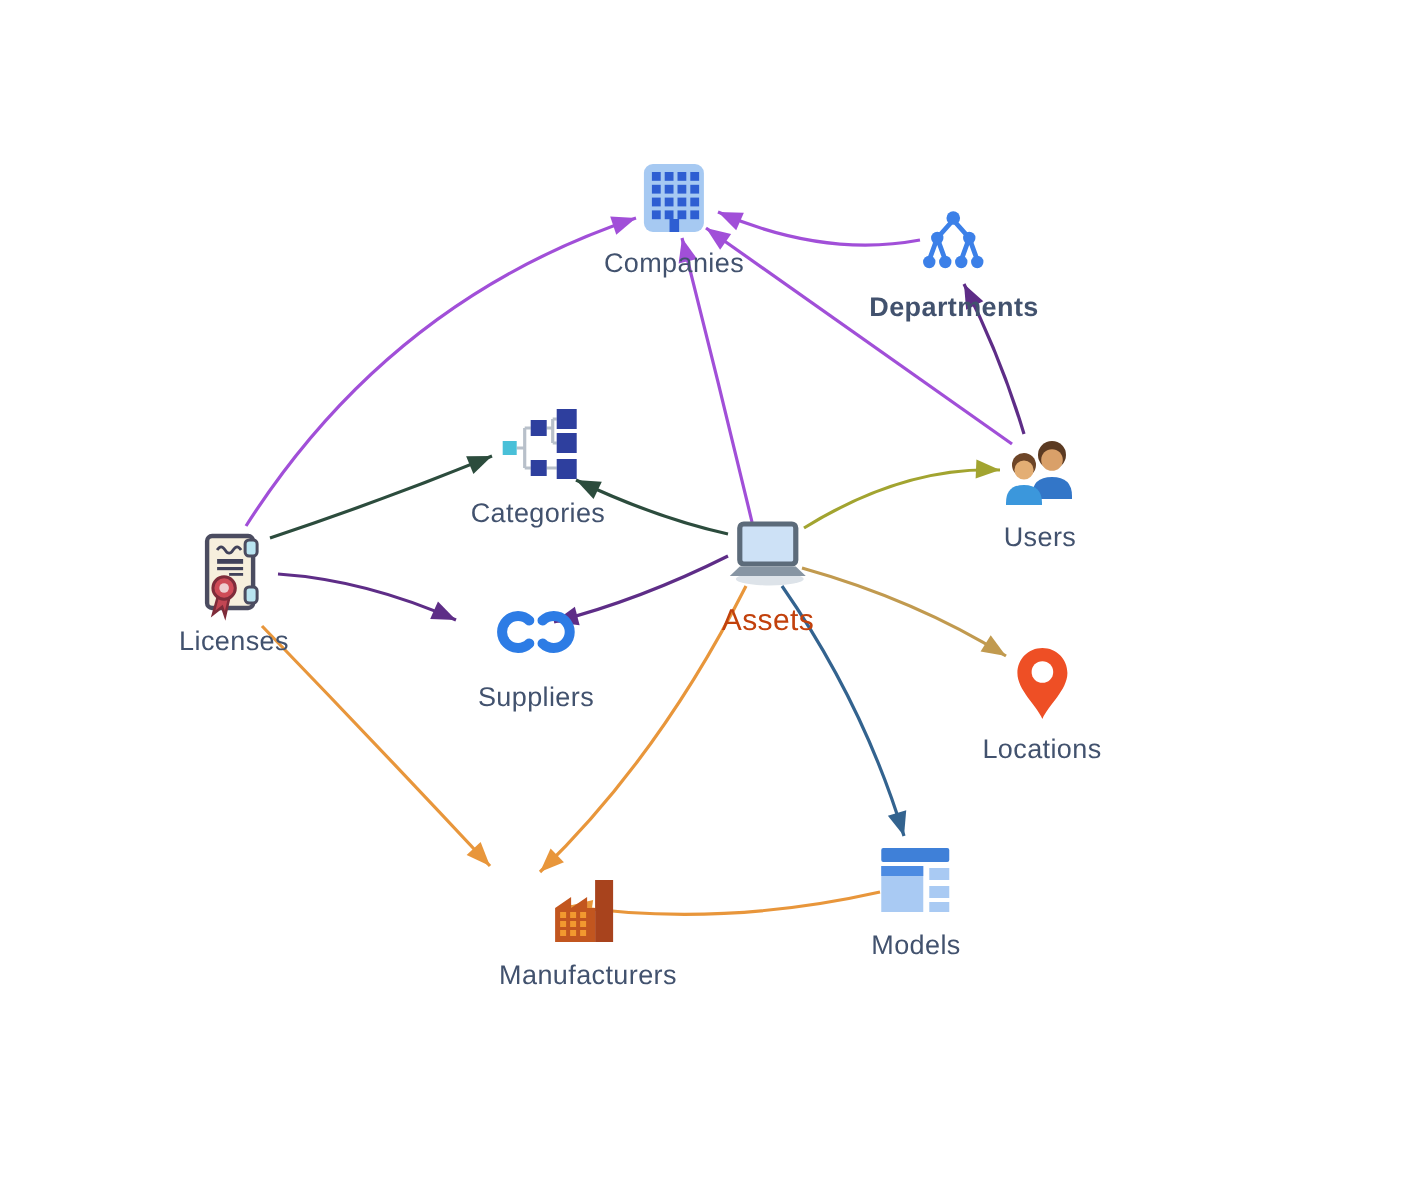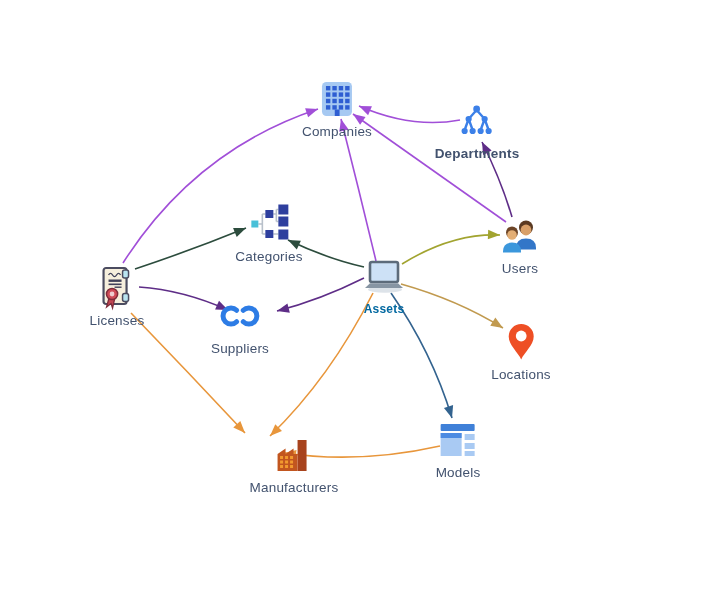--- a/index.html
+++ b/index.html
@@ -3,21 +3,21 @@
 <meta charset="utf-8">
 <style>
   html,body{margin:0;padding:0;background:#ffffff;}
   #stage{position:relative;width:703px;height:536px;background:#ffffff;overflow:hidden;
          font-family:"Liberation Sans", sans-serif;}
   #edge-layer{position:absolute;left:0;top:0;width:703px;height:600px;}
   .node{position:absolute;transform:translateX(-50%);display:flex;flex-direction:column;
         align-items:center;cursor:pointer;}
   .node .icon{height:44px;display:flex;align-items:center;justify-content:center;}
   .node .label{margin-top:3px;font-size:13.5px;color:#42526e;letter-spacing:.2px;white-space:nowrap;}
-  .node.emphasis .label{font-size:12px;font-weight:bold;color:#0369a1;}
+  .node.emphasis .label{font-size:15px;font-weight:normal;color:#c2410c;}
   .edge path{fill:none;stroke-width:1.6px;}
 </style>
 </head>
 <body>
 
 <div id="stage">
   <svg id="edge-layer" viewBox="0 0 703 600" xmlns="http://www.w3.org/2000/svg">
       <g class="edge">
         <path d="M123 263 Q195 150 318 109" stroke="#a14fd8"></path>
         <polygon points="318,109 308.13369370027465,117.34841302284453 305.09790714651297,108.2410533615596" fill="#a14fd8"></polygon>
@@ -173,21 +173,21 @@
           <rect x="13" y="14.5" width="13" height="2.4" fill="#41425a"></rect>
           <rect x="13" y="18.5" width="13" height="1.6" fill="#41425a"></rect>
           <rect x="19" y="21.5" width="7" height="1.4" fill="#41425a"></rect>
           <path d="M14 31 L11 42 L15.5 38.5 L17 43 L19.5 32 Z" fill="#c24653" stroke="#7e2c3a" stroke-width="1.3"></path>
           <circle cx="16.5" cy="29" r="5.6" fill="#cf4b57" stroke="#7e2c3a" stroke-width="1.5"></circle>
           <circle cx="16.5" cy="29" r="2.4" fill="#efcdd0"></circle>
         </svg>
       </div>
       <div class="label">Licenses</div>
     </div>
-    <div class="node" style="left: 240px; top: 294px;">
+    <div class="node" style="left: 268px; top: 294px;">
       <div class="icon">
         <svg width="44" height="26" viewBox="0 0 44 26">
           <g stroke="#2d7ce5" stroke-width="5" fill="none" stroke-linecap="round">
             <path d="M18.7 7.3 A8 8 0 1 0 18.7 18.7"></path>
             <path d="M25.3 7.3 A8 8 0 1 1 25.3 18.7"></path>
           </g>
         </svg>
       </div>
       <div class="label">Suppliers</div>
     </div>

